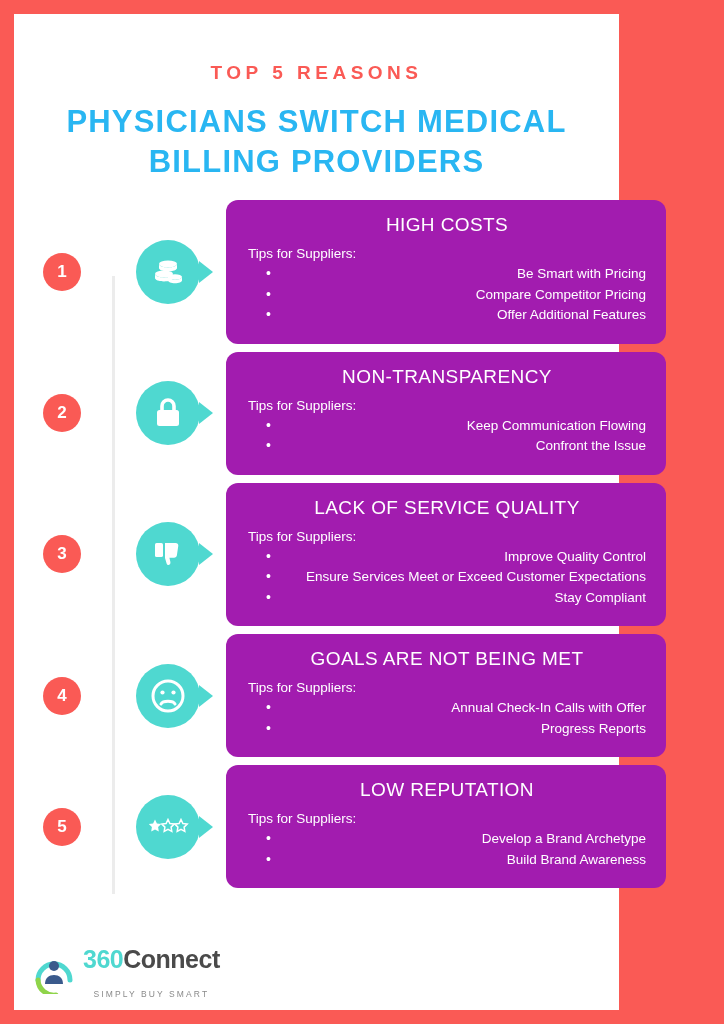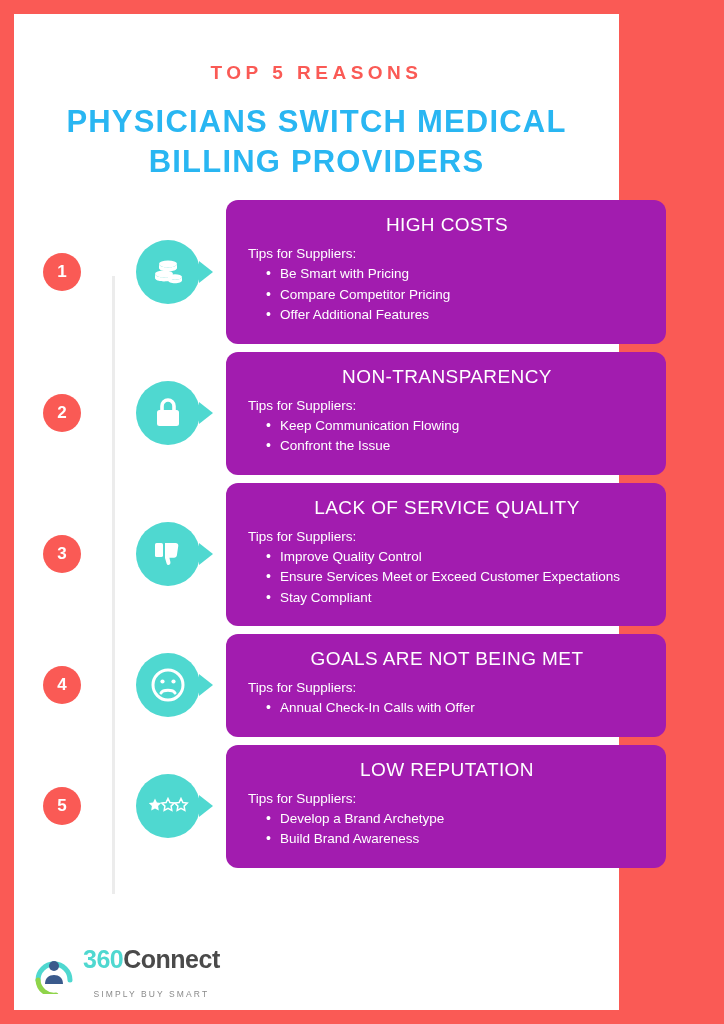--- a/index.html
+++ b/index.html
@@ -129,20 +129,21 @@
   }
   .card ul {
     list-style: none;
     padding-left: 18px;
   }
   .card li {
     position: relative;
     font-size: 13.5px;
     line-height: 1.52;
     padding-left: 14px;
+    text-align: right;
   }
   .card li::before {
     content: "\2022";
     position: absolute;
     left: 0; top: -1px;
     font-size: 14px;
   }
 
   
   .footer {
@@ -274,20 +275,21 @@
               <circle cx="24.5" cy="15.5" r="2.1" fill="#ffffff"></circle>
               <path d="M12 27c2-3.6 12-3.6 14 0" fill="none" stroke="#ffffff" stroke-width="3" stroke-linecap="round"></path>
             </svg>
           </div>
         </div>
         <div class="card">
           <h3>GOALS ARE NOT BEING MET</h3>
           <div class="tips">Tips for Suppliers:</div>
           <ul>
             <li>Annual Check-In Calls with Offer</li>
+            <li>Progress Reports</li>
           </ul>
         </div>
       </div>
 
       <div class="row">
         <div class="numwrap">
           <div class="num">5</div>
         </div>
         <div class="iconwrap">
           <div class="icon-circle">

